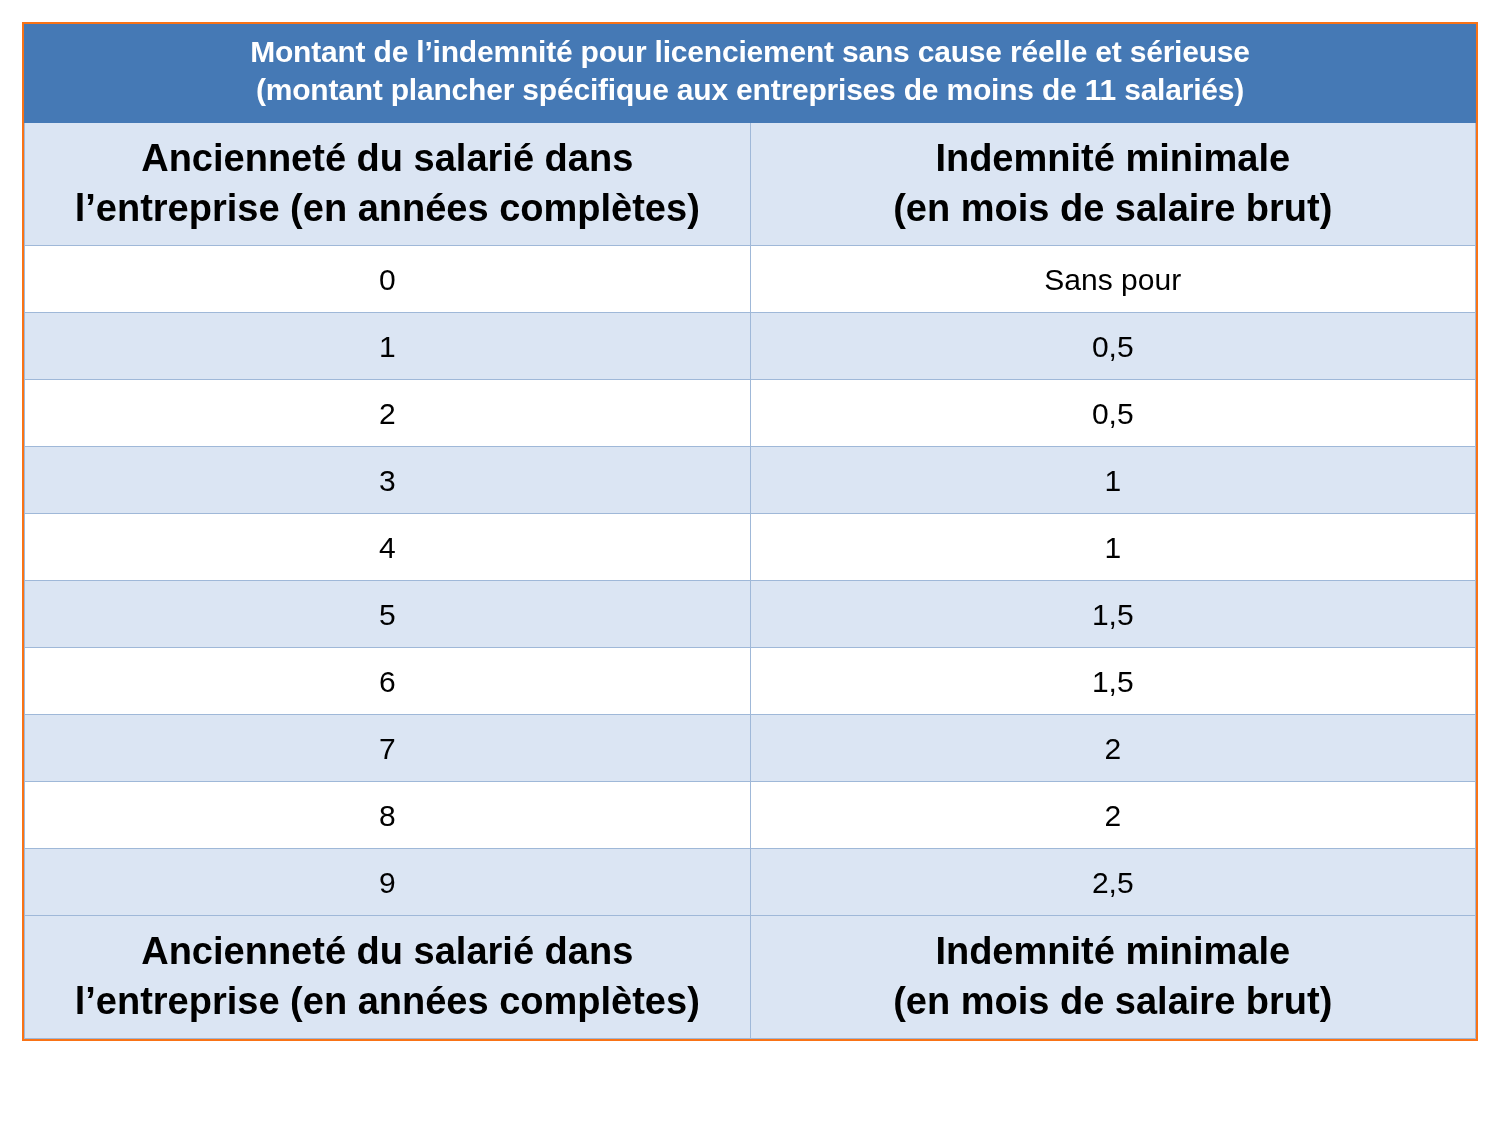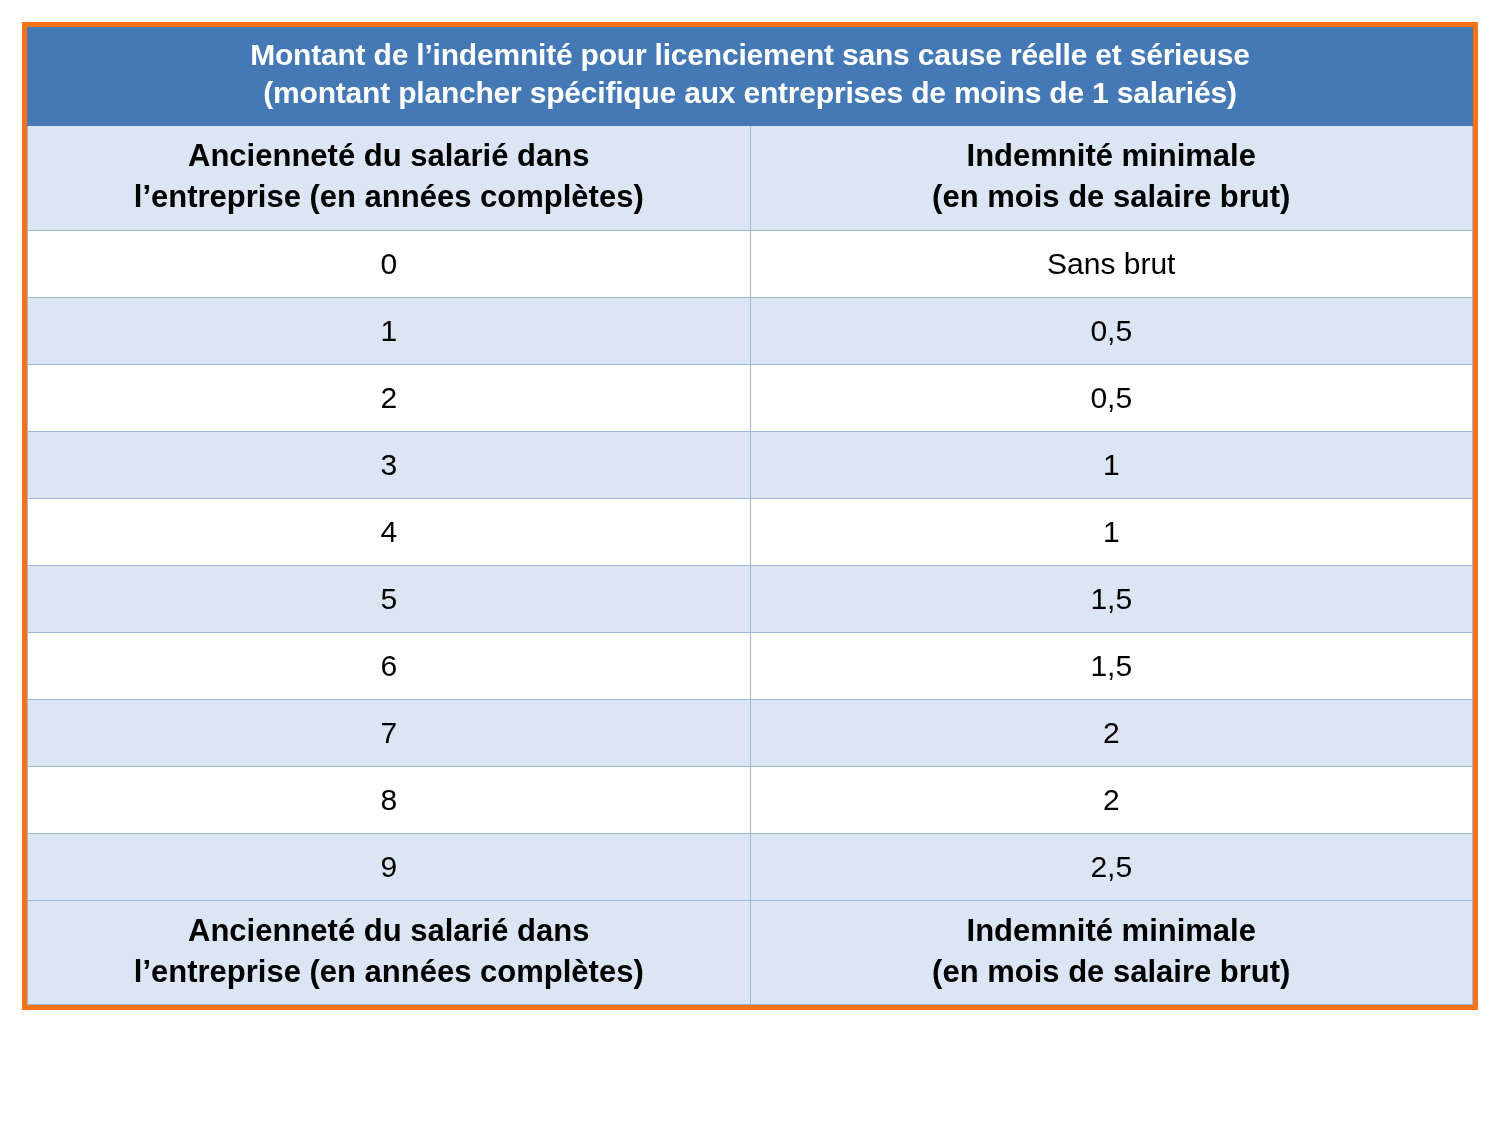--- a/index.html
+++ b/index.html
@@ -12,21 +12,21 @@
     height: 1125px;
     font-family: "Liberation Sans", sans-serif;
     overflow: hidden;
   }
   .table-wrap {
     position: absolute;
     left: 22px;
     top: 22px;
     width: 1456px;
     box-sizing: border-box;
-    border: 5px solid #f97316;
+    border: 2px solid #f97316;
     background: #b91c1c;
   }
   table.indemnity-table {
     width: 100%;
     border-collapse: collapse;
     table-layout: fixed;
   }
   table.indemnity-table td {
     border: 1px solid #9fb8d8;
     padding: 0;
@@ -46,21 +46,21 @@
     letter-spacing: -0.2px;
   }
   .title-line {
     display: block;
     white-space: nowrap;
   }
   
   .header-cell {
     background: #dbe5f3;
     font-weight: bold;
-    font-size: 31px;
+    font-size: 38px;
     line-height: 1.32;
     padding: 10px 10px 12px 10px !important;
     color: #000000;
   }
   .header-line {
     display: block;
     white-space: nowrap;
   }
   
   .data-cell {
@@ -81,38 +81,38 @@
 </style>
 </head>
 <body>
 
 <div class="table-wrap">
   <table class="indemnity-table">
     <tbody>
       <tr>
         <td class="title-cell" colspan="2">
           <span class="title-line">Montant de l’indemnité pour licenciement sans cause réelle et sérieuse</span>
-          <span class="title-line">(montant plancher spécifique aux entreprises de moins de 1 salariés)</span>
+          <span class="title-line">(montant plancher spécifique aux entreprises de moins de 11 salariés)</span>
         </td>
       </tr>
 
       <tr>
         <td class="header-cell col-left">
           <span class="header-line">Ancienneté du salarié dans</span>
           <span class="header-line">l’entreprise (en années complètes)</span>
         </td>
         <td class="header-cell col-right">
           <span class="header-line">Indemnité minimale</span>
           <span class="header-line">(en mois de salaire brut)</span>
         </td>
       </tr>
 
       <tr class="row-plain">
         <td class="data-cell col-left">0</td>
-        <td class="data-cell col-right">Sans brut</td>
+        <td class="data-cell col-right">Sans pour</td>
       </tr>
       <tr class="row-shaded">
         <td class="data-cell col-left">1</td>
         <td class="data-cell col-right">0,5</td>
       </tr>
       <tr class="row-plain">
         <td class="data-cell col-left">2</td>
         <td class="data-cell col-right">0,5</td>
       </tr>
       <tr class="row-shaded">

